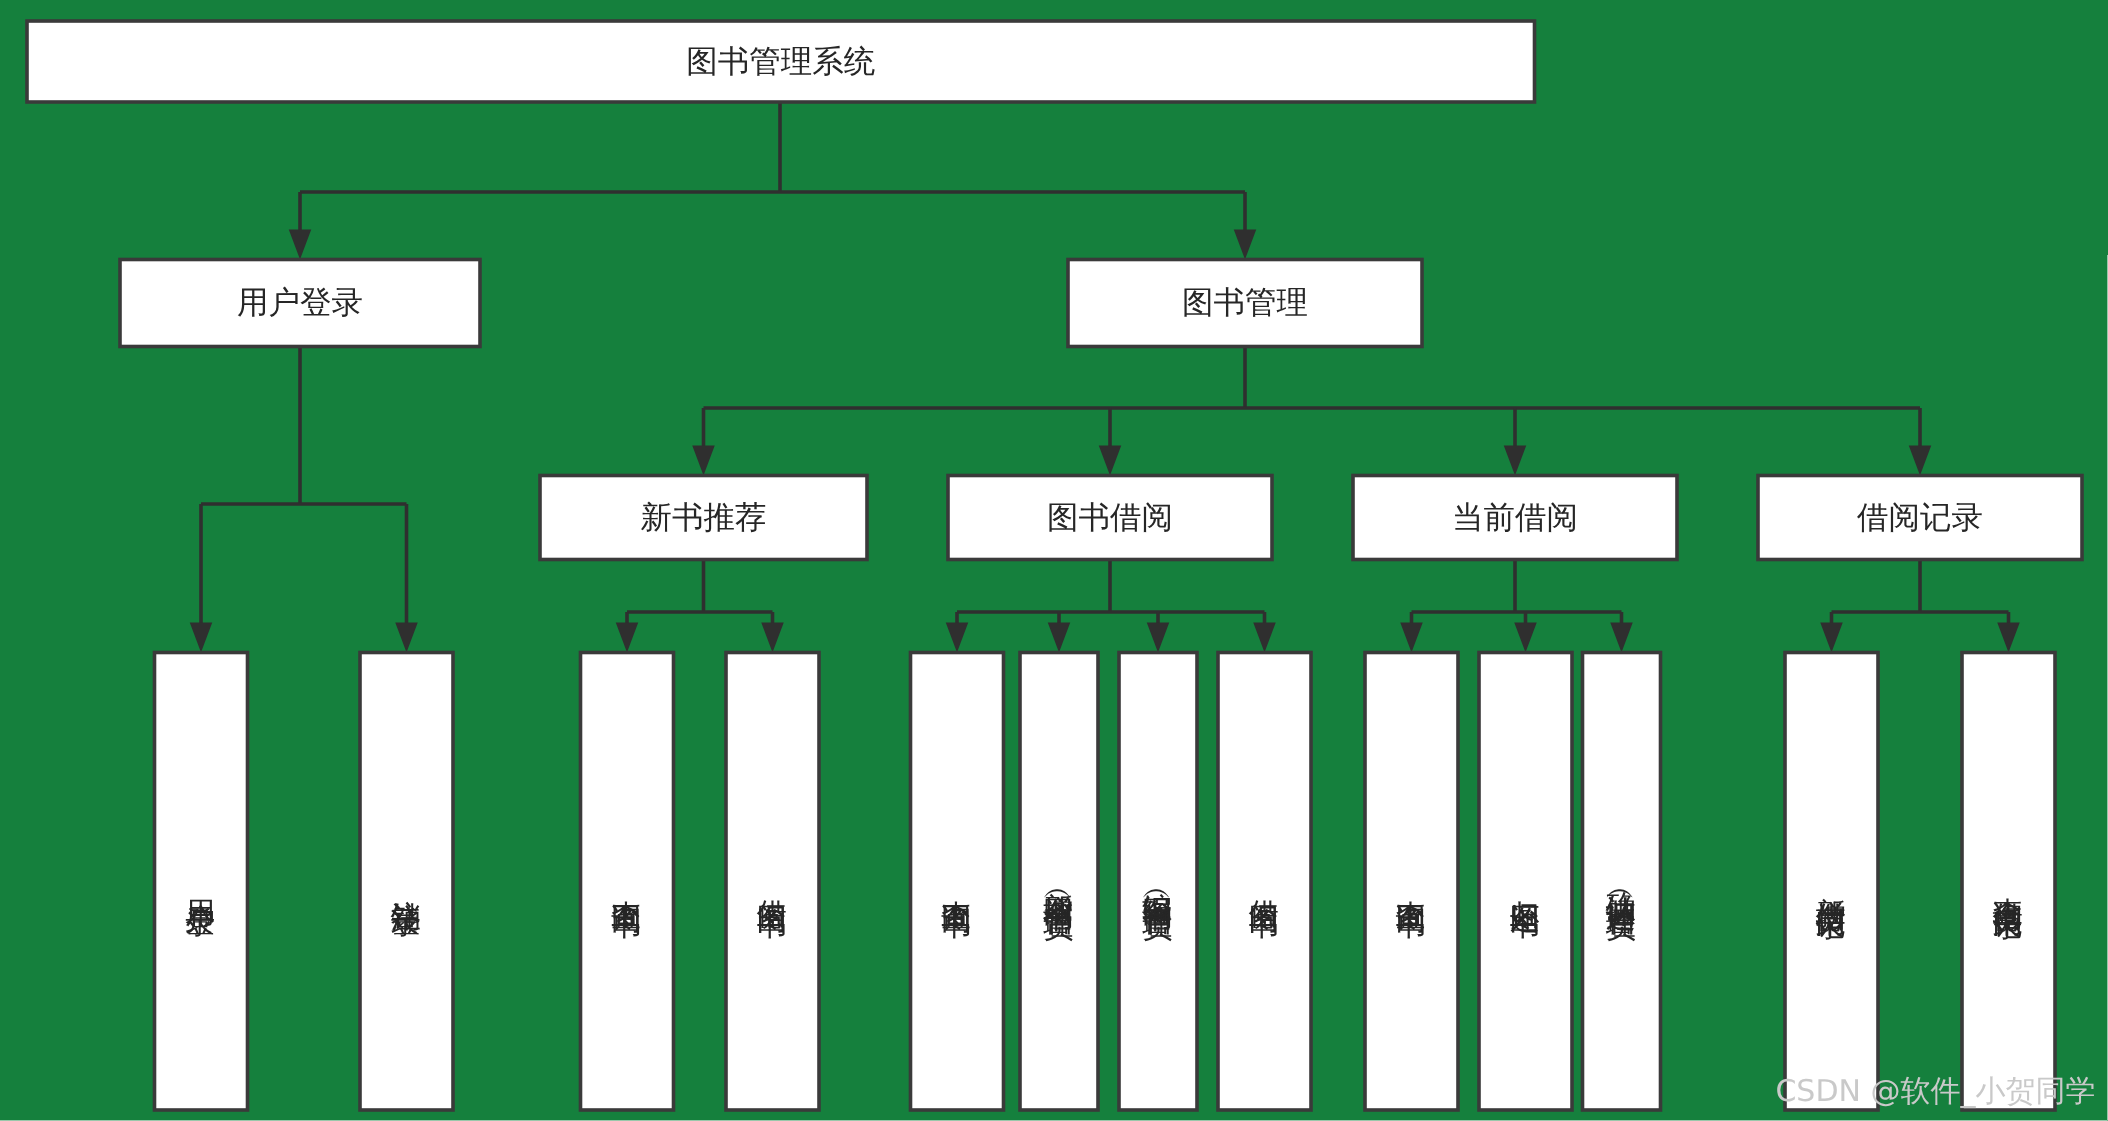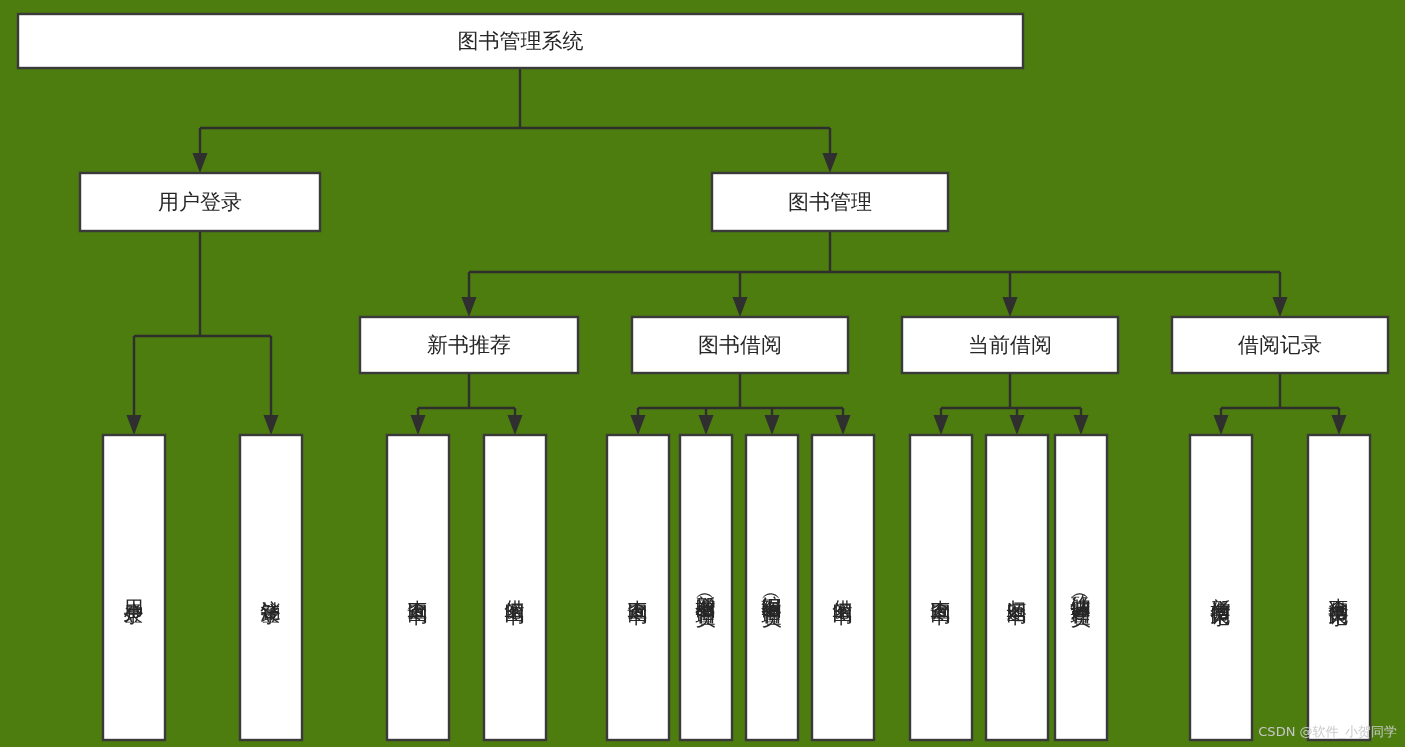--- a/index.html
+++ b/index.html
@@ -7,21 +7,21 @@
     padding: 0;
     background: #ffffff;
   }
   body {
     font-family: "DejaVu Sans", "Liberation Sans", sans-serif;
   }
   #diagram-root {
     position: relative;
     width: 1405px;
     height: 747px;
-    background: #4d7c0f;
+    background: #15803d;
     overflow: hidden;
   }
   svg#flow-svg {
     position: absolute;
     left: 0;
     top: 0;
     width: 1405px;
     height: 747px;
   }
   .node-box {
@@ -60,21 +60,21 @@
     align-items: center;
     justify-content: center;
     pointer-events: none;
     user-select: none;
   }
   #watermark {
     position: absolute;
     right: 8px;
     bottom: 6px;
     font-family: "DejaVu Sans", "Liberation Sans", sans-serif;
-    font-size: 13px;
+    font-size: 20px;
     color: #c9c9c9;
     white-space: nowrap;
     user-select: none;
   }
 </style>
 </head>
 <body>
 
 <div id="diagram-root">
 

